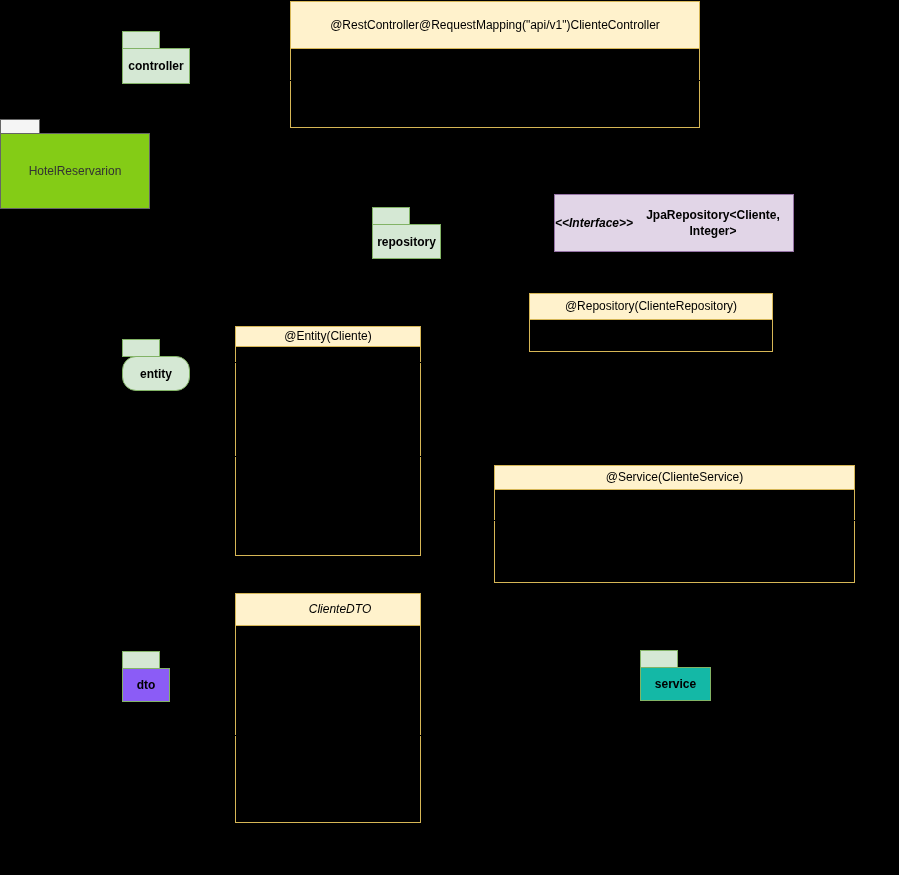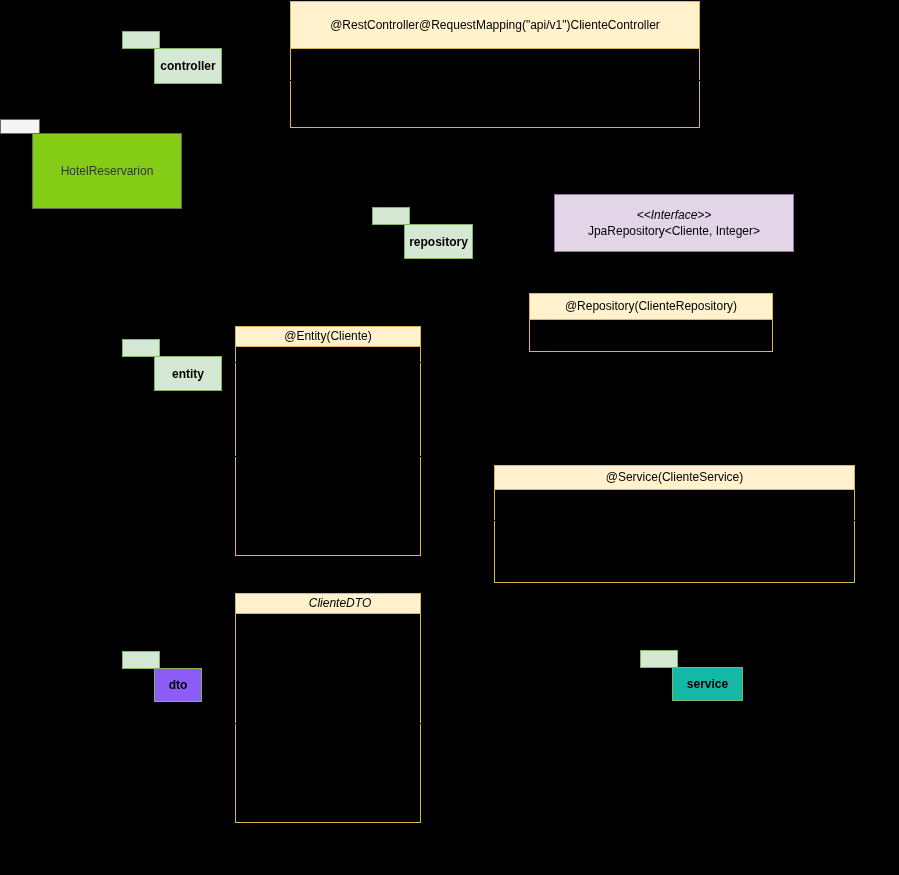--- a/index.html
+++ b/index.html
@@ -50,42 +50,42 @@
     background: #000000;
   }
 
   
   .uml-interface {
     position: absolute;
     box-sizing: border-box;
     background: #e1d5e7;
     border: 1px solid #9673a6;
     display: flex;
-    flex-direction: column;
+    flex-direction: row;
     align-items: center;
     justify-content: center;
     text-align: center;
     line-height: 16px;
+    font-weight: bold;
   }
 
   
   .pkg-tab {
     position: absolute;
     box-sizing: border-box;
     border: 1px solid;
   }
   .pkg-body {
     position: absolute;
     box-sizing: border-box;
     border: 1px solid;
     display: flex;
     align-items: center;
     justify-content: center;
     text-align: center;
-    margin-left: 32px;
   }
   .pkg-green .pkg-tab, .pkg-green.pkg-tab { background: #d5e8d4; border-color: #82b366; }
   .pkg-green .pkg-body, .pkg-green.pkg-body { background: #d5e8d4; border-color: #82b366; }
   .pkg-gray.pkg-tab { background: #f5f5f5; border-color: #666666; }
   .pkg-gray.pkg-body { background: #84cc16; border-color: #666666; color: #333333; }
   .pkg-label-bold { font-weight: bold; }
 
   .italic { font-style: italic; }
 </style>
 </head>
@@ -132,21 +132,21 @@
 
   <div class="uml-class" style="left:529px; top:293px; width:244px; height:59px;">
     <div class="uml-class-header" style="height:26px;">
       <div>@Repository(ClienteRepository)</div>
     </div>
     <div class="uml-class-body" style="height:32px;"></div>
   </div>
 
   <div>
     <div class="pkg-tab pkg-green" style="left:122px; top:339px; width:38px; height:18px; background:#d5e8d4; border-color:#82b366;"></div>
-    <div class="pkg-body pkg-green" style="left:122px; top:356px; width:68px; height:35px; background:#d5e8d4; border-color:#82b366;">
+    <div class="pkg-body pkg-green" style="left:122px; top:356px; width:68px; height:35px; background:#d5e8d4; border-color:#82b366;border-radius:14px;">
       <span class="pkg-label-bold">entity</span>
     </div>
   </div>
 
   <div class="uml-class" style="left:235px; top:326px; width:186px; height:230px;">
     <div class="uml-class-header" style="height:20px;">
       <div>@Entity(Cliente)</div>
     </div>
     <div class="uml-class-body" style="height:209px;">
       <div class="section-divider" style="top:15px;"></div>
@@ -157,21 +157,21 @@
   <div class="uml-class" style="left:494px; top:465px; width:361px; height:118px;">
     <div class="uml-class-header" style="height:24px;">
       <div>@Service(ClienteService)</div>
     </div>
     <div class="uml-class-body" style="height:93px;">
       <div class="section-divider" style="top:30px;"></div>
     </div>
   </div>
 
   <div class="uml-class" style="left:235px; top:593px; width:186px; height:230px;">
-    <div class="uml-class-header" style="height:20px;padding-left:24px;">
+    <div class="uml-class-header" style="height:32px;padding-left:24px;">
       <div class="italic">ClienteDTO</div>
     </div>
     <div class="uml-class-body" style="height:209px;">
       <div class="section-divider" style="top:109px;"></div>
     </div>
   </div>
 
   <div>
     <div class="pkg-tab pkg-green" style="left:122px; top:651px; width:38px; height:18px; background:#d5e8d4; border-color:#82b366;"></div>
     <div class="pkg-body pkg-green" style="left:122px; top:668px; width:48px; height:34px; background:#8b5cf6; border-color:#82b366;">

